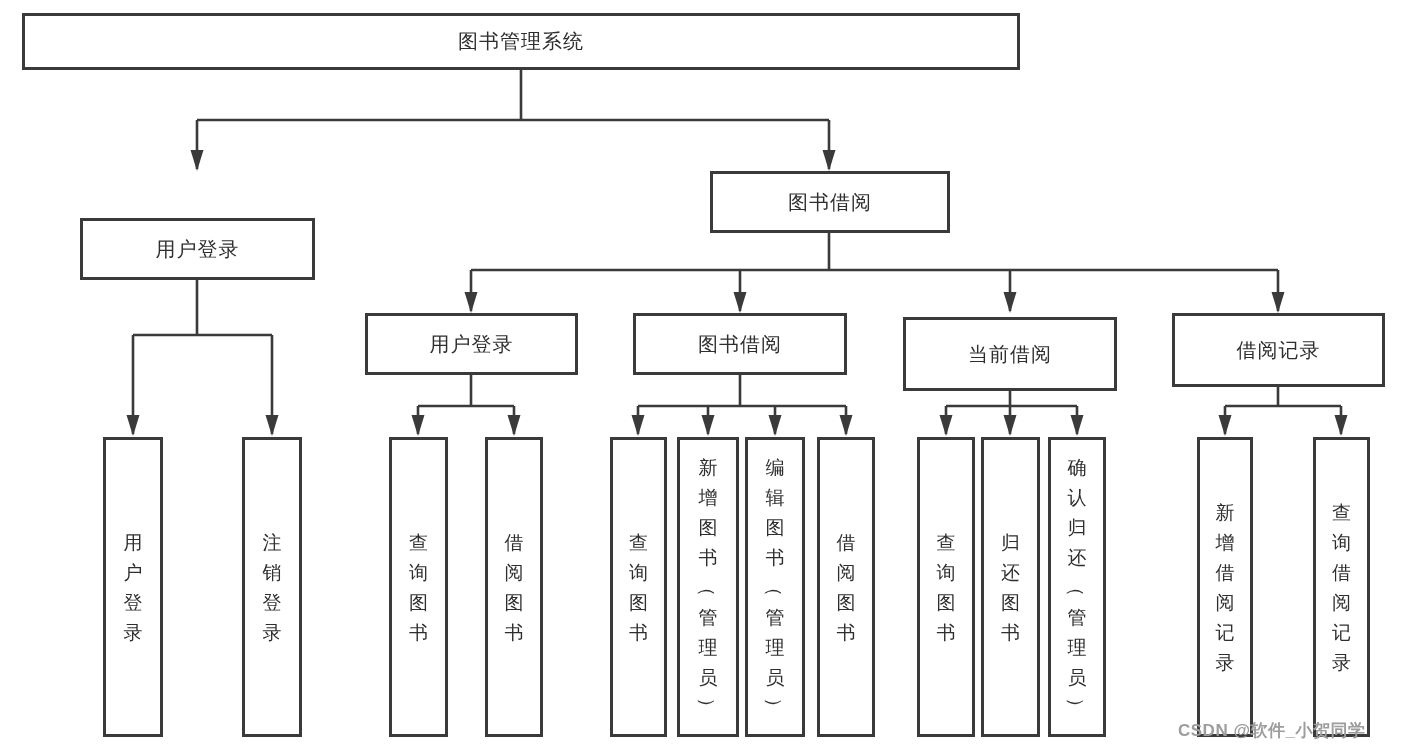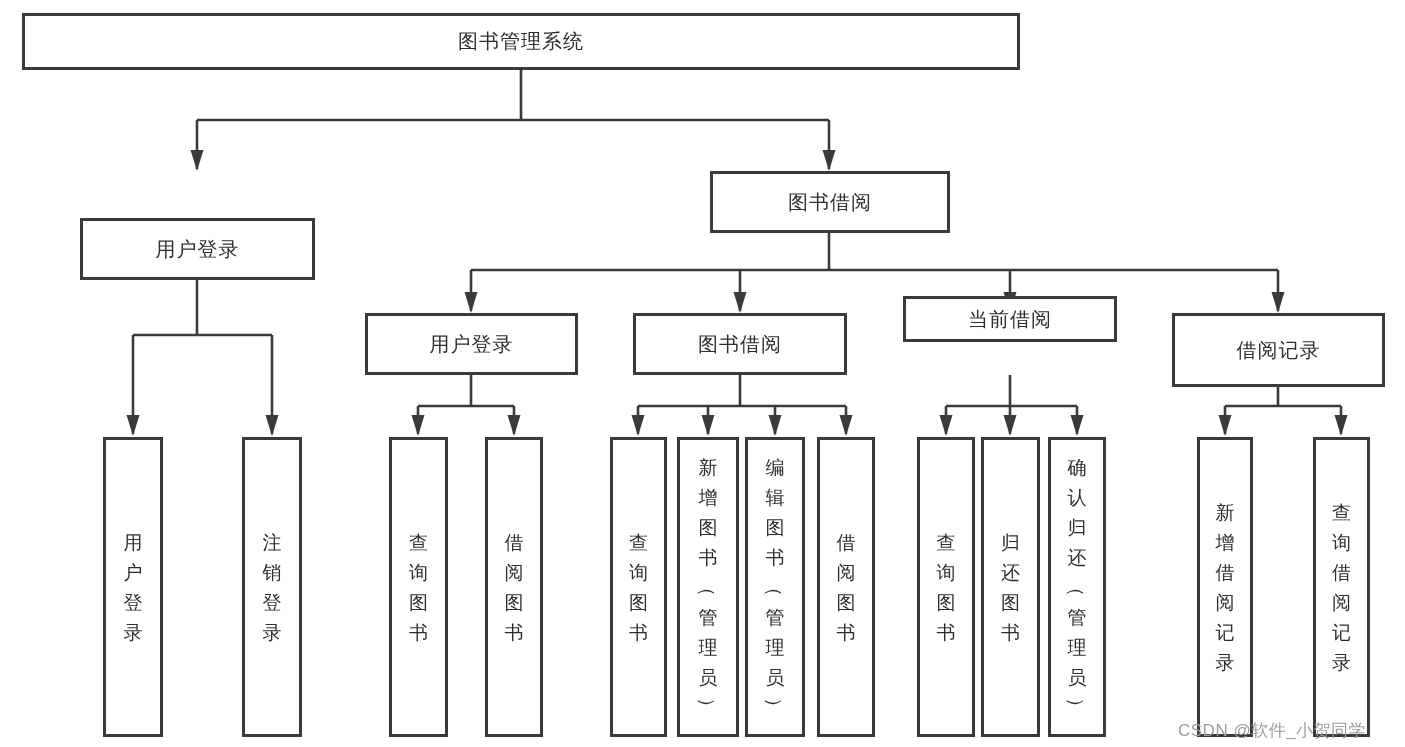--- a/index.html
+++ b/index.html
@@ -29,20 +29,21 @@
   }
   .vnode .ch.rot{transform:rotate(90deg);}
   .watermark{
     position:absolute;
     left:1178px;top:719px;
     width:222px;
     font-size:17px;
     color:#9d9d9d;
     white-space:nowrap;
     letter-spacing:0.5px;
+    font-weight:bold;
   }
 </style>
 </head>
 <body>
 
 <div class="canvas">
 
   <svg class="connectors" viewBox="0 0 1405 747" xmlns="http://www.w3.org/2000/svg">
     <defs>
       <marker id="arrow" orient="auto" markerUnits="userSpaceOnUse" markerWidth="24" markerHeight="16" refX="19" refY="6.5">
@@ -86,21 +87,21 @@
     </g>
   </svg>
 
   <div class="node hnode" style="left:22px;top:13px;width:998px;height:57px;">图书管理系统</div>
 
   <div class="node hnode" style="left:80px;top:171px;width:235px;height:62px;margin-top:47px;">用户登录</div>
   <div class="node hnode" style="left:710px;top:171px;width:240px;height:62px;">图书借阅</div>
 
   <div class="node hnode" style="left:365px;top:313px;width:213px;height:62px;">用户登录</div>
   <div class="node hnode" style="left:633px;top:313px;width:214px;height:62px;">图书借阅</div>
-  <div class="node hnode" style="left:903px;top:296px;width:214px;height:46px;">当前借阅</div>
+  <div class="node hnode" style="left:903px;top:317px;width:214px;height:74px;">当前借阅</div>
   <div class="node hnode" style="left:1172px;top:313px;width:213px;height:74px;">借阅记录</div>
 
   <div class="node vnode vtext" style="left:103px;top:437px;width:60px;height:300px;">
       <span class="ch">用</span>
       <span class="ch">户</span>
       <span class="ch">登</span>
       <span class="ch">录</span>
     </div>
   <div class="node vnode vtext" style="left:242px;top:437px;width:60px;height:300px;">
       <span class="ch">注</span>

